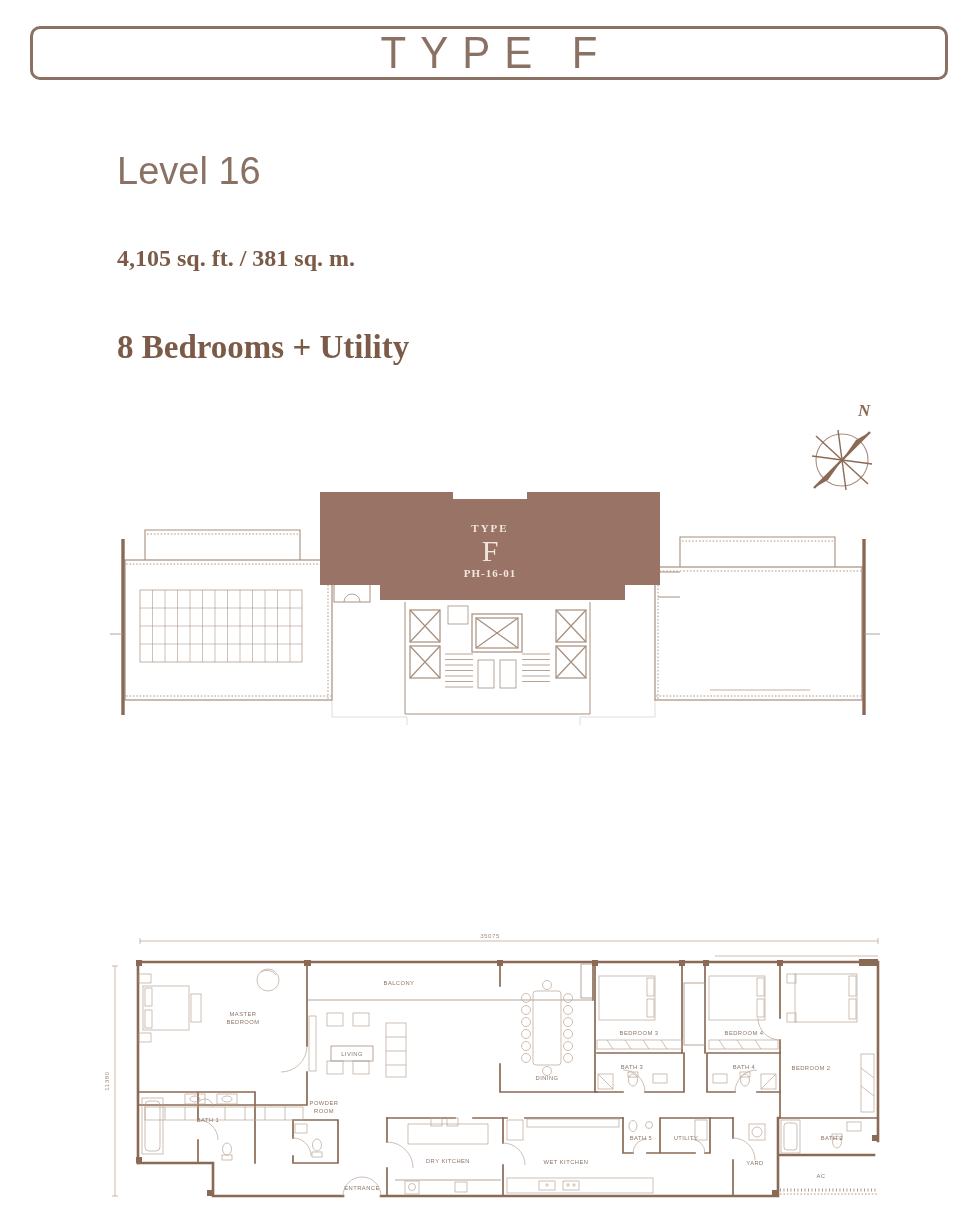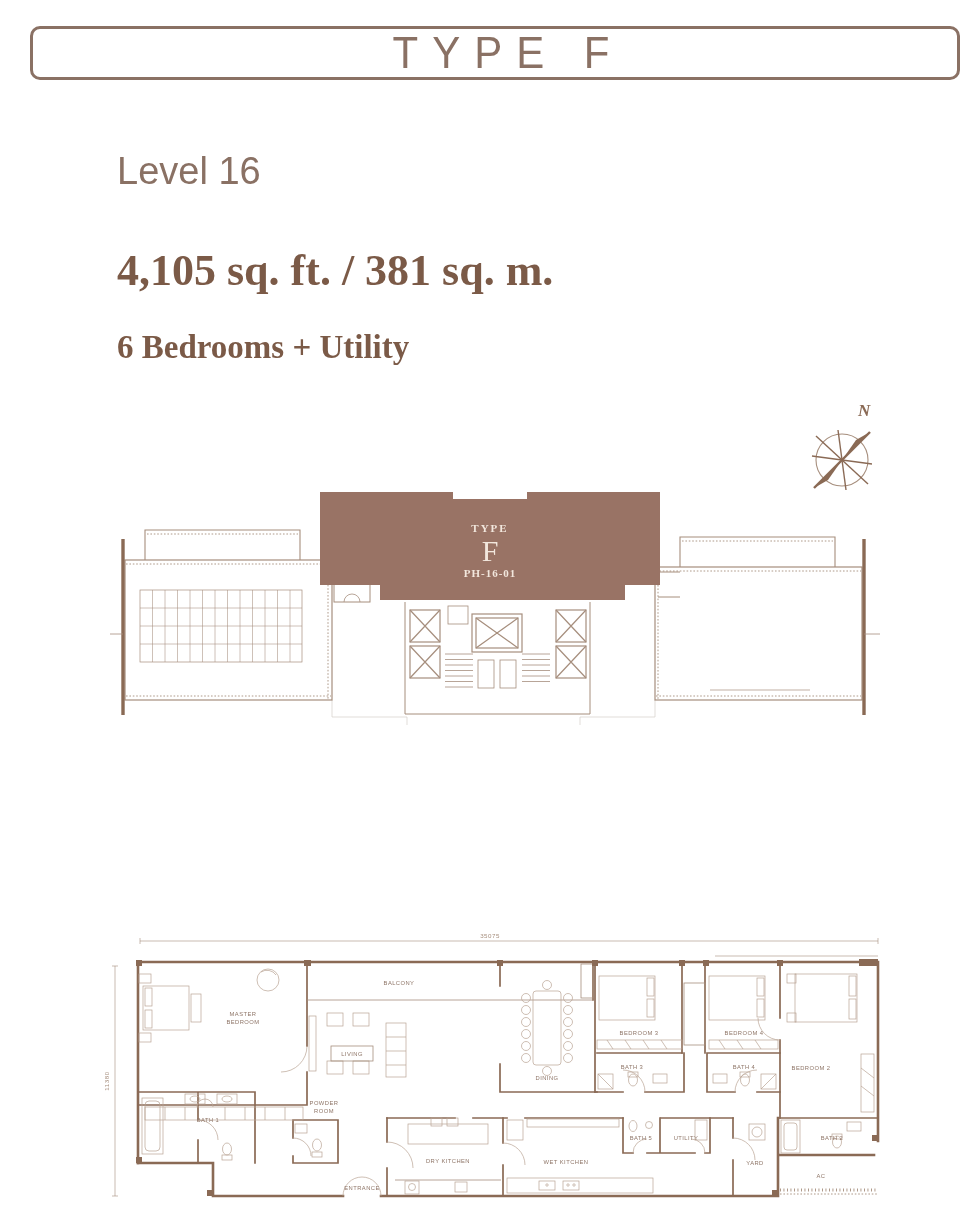--- a/index.html
+++ b/index.html
@@ -4,25 +4,25 @@
 <style>
   :root{
     --accent:#8a7164; --bold:#7b5a47; --wall:#8a6a55; --thin:#a68e7d;
     --furn:#b9a494; --label:#8f7668; --block:#997365; --cream:#f2e7dd;
   }
   html,body{margin:0;padding:0;}
   body{width:980px;height:1232px;background:#ffffff;position:relative;
        font-family:"Liberation Sans",sans-serif;overflow:hidden;}
   .abs{position:absolute;}
   .title-box{left:30px;top:26px;width:912px;height:48px;border:3px solid var(--accent);
-             border-radius:10px;display:flex;align-items:center;justify-content:center;padding-left:12px;}
+             border-radius:10px;display:flex;align-items:center;justify-content:center;}
   .title-text{font-size:42px;letter-spacing:14px;padding-left:14px;color:var(--accent);
               font-family:"Liberation Sans",sans-serif;font-weight:400;transform:scaleY(1.06);}
   .level-text{left:117px;top:150px;font-size:38px;color:var(--accent);}
-  .area-text{left:117px;top:245px;font-size:44px;font-weight:700;color:var(--bold);
+  .area-text{left:117px;top:245px;font-size:24px;font-weight:700;color:var(--bold);
              font-family:"Liberation Serif",serif;}
   .config-text{left:117px;top:329px;font-size:33px;font-weight:700;color:var(--bold);
                font-family:"Liberation Serif",serif;}
   svg{display:block;}
   .wall{stroke:var(--wall);stroke-width:2.6;fill:none;stroke-linecap:square;}
   .wall2{stroke:var(--wall);stroke-width:1.7;fill:none;stroke-linecap:square;}
   .thin{stroke:var(--thin);stroke-width:0.8;fill:none;}
   .furn{stroke:var(--furn);stroke-width:0.7;fill:none;}
   .dim{stroke:var(--thin);stroke-width:0.6;fill:none;}
   .dash{stroke:var(--thin);stroke-width:0.9;stroke-dasharray:1.6 1.8;fill:none;}
@@ -42,21 +42,21 @@
 </style>
 </head>
 <body>
 
 <div class="abs title-box">
   <div class="title-text">TYPE F</div>
 </div>
 
 <div class="abs level-text">Level 16</div>
 <div class="abs area-text">4,105 sq. ft. / 381 sq. m.</div>
-<div class="abs config-text">6 Bedrooms + Utility</div>
+<div class="abs config-text">8 Bedrooms + Utility</div>
 
 <svg class="abs" style="left:798px;top:396px;" width="92" height="104" viewBox="0 0 92 104">
   <circle cx="44" cy="64" r="26" class="thin" style="stroke-width:1.1"></circle>
   <path d="M16,92 L72,36" stroke="#8a6a55" stroke-width="2.4" fill="none"></path>
   <path d="M18,40 L70,88" stroke="#8a6a55" stroke-width="1.4" fill="none"></path>
   <path d="M40,34 L48,94" stroke="#8a6a55" stroke-width="1.4" fill="none"></path>
   <path d="M14,60 L74,68" stroke="#8a6a55" stroke-width="1.4" fill="none"></path>
   <polygon points="72,36 50,58 44,64 58,44" fill="#8a6a55"></polygon>
   <polygon points="16,92 38,70 44,64 30,84" fill="#8a6a55"></polygon>
   <text x="60" y="20" class="comp-n">N</text>

